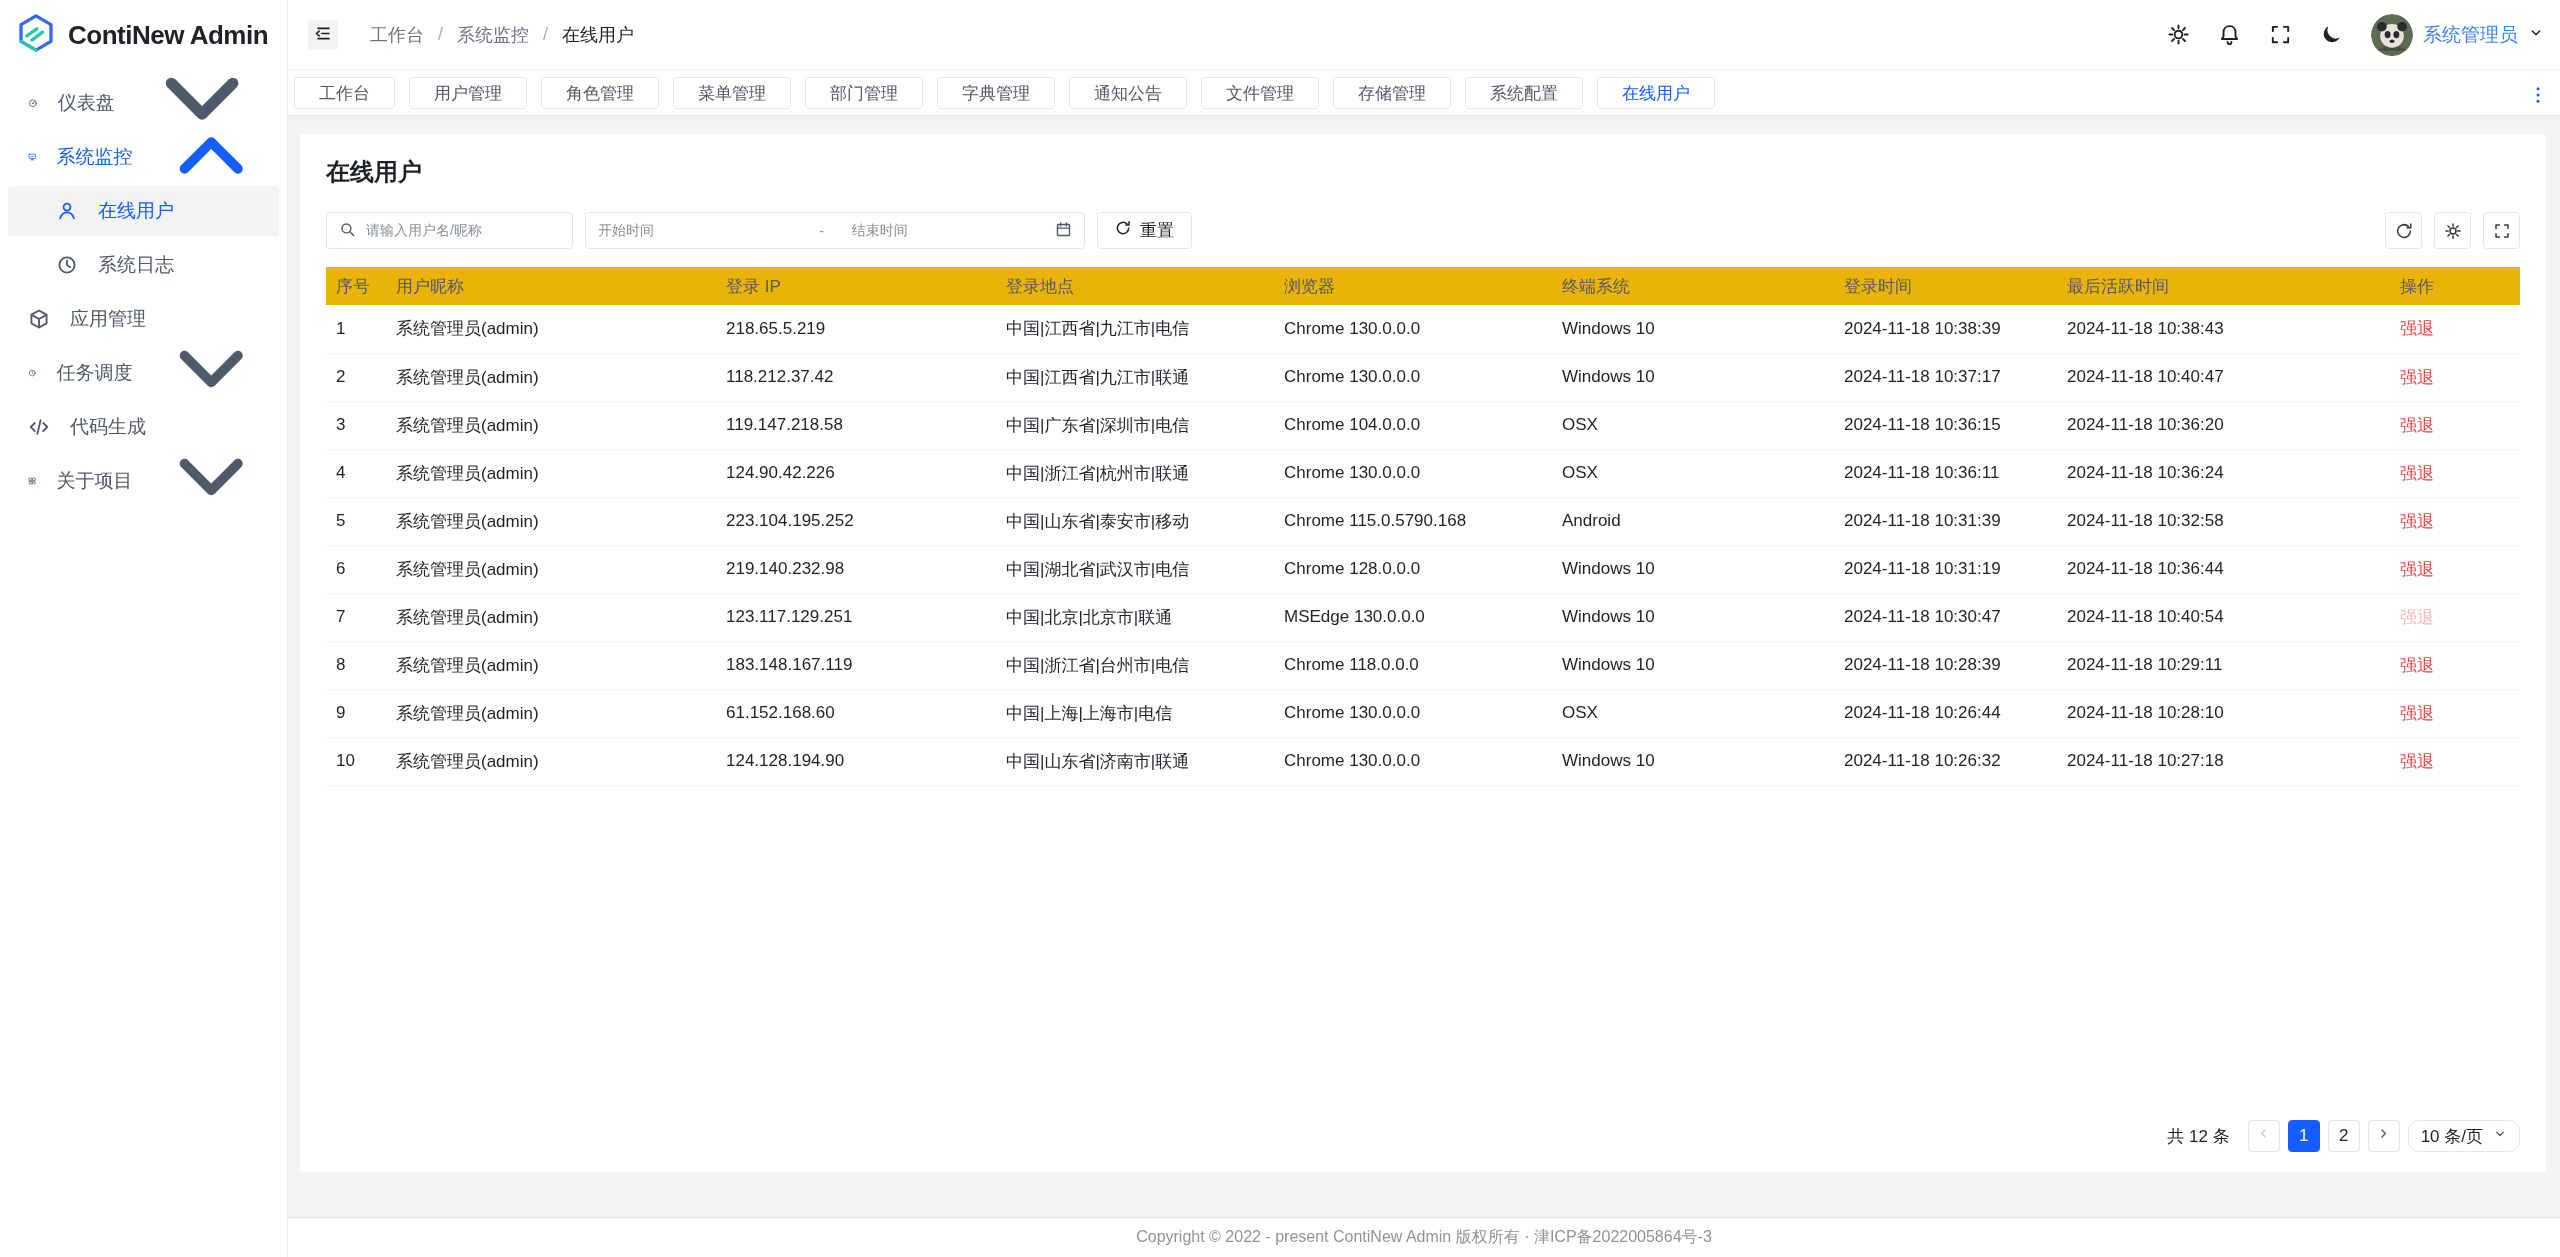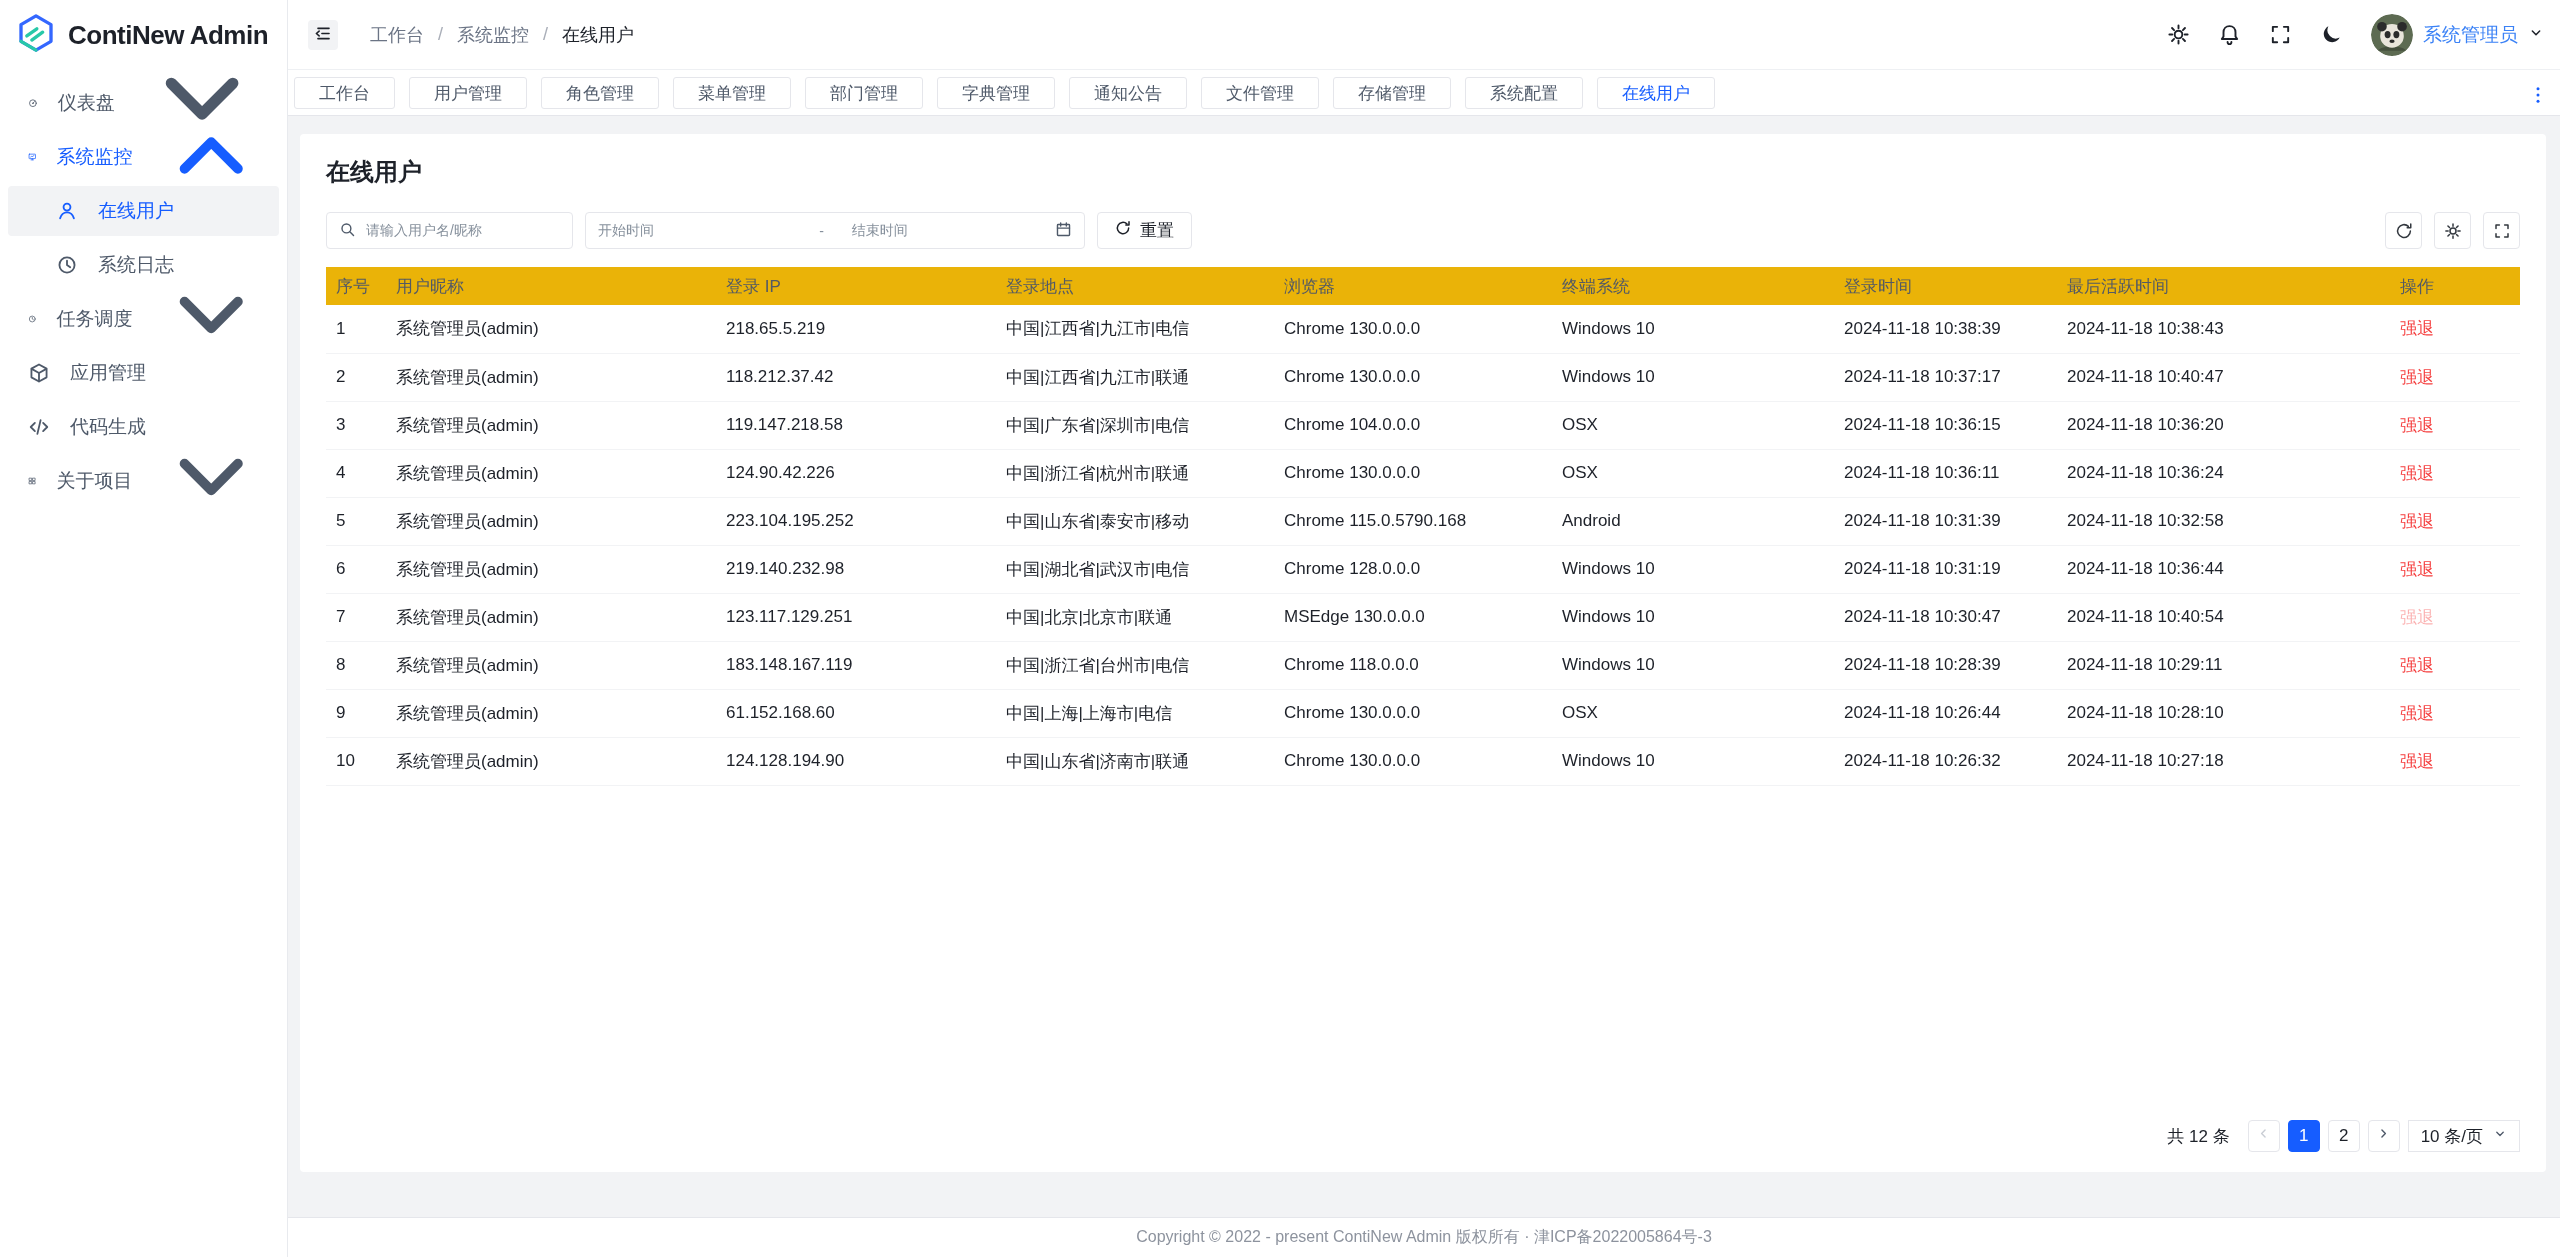--- a/index.html
+++ b/index.html
@@ -82,21 +82,21 @@
   .card-spacer { flex:1; }
   .pagination { display:flex; align-items:center; justify-content:flex-end; gap:8px; font-size:17px; color:#1d2129; }
   .pg-total { margin-right:10px; }
   .pg-btn { min-width:32px; height:32px; border:1px solid #e5e6eb; border-radius:4px; background:#fff;
             display:flex; align-items:center; justify-content:center; cursor:pointer; color:#4e5969; font-size:17px; }
   .pg-btn svg { width:15px; height:15px; }
   .pg-btn.disabled { color:#c9cdd4; cursor:default; }
   .pg-page { min-width:32px; height:32px; border:1px solid #e5e6eb; border-radius:4px; background:#fff;
              display:flex; align-items:center; justify-content:center; cursor:pointer; font-size:17px; color:#1d2129; }
   .pg-page.active { background:var(--primary); border-color:var(--primary); color:#fff; }
-  .pg-size { height:32px; min-width:106px; border:1px solid #e5e6eb; border-radius:0; background:#fff;
+  .pg-size { height:32px; min-width:106px; border:1px solid #e5e6eb; border-radius:12px; background:#fff;
              display:flex; align-items:center; justify-content:space-between; padding:0 12px; gap:10px; cursor:pointer; }
   .pg-size svg { width:14px; height:14px; color:#4e5969; }
 
   .footer { height:40px; background:#fff; border-top:1px solid #e5e6eb; display:flex; align-items:center;
             justify-content:center; font-size:16px; color:#8d939e; }
 </style>
 </head>
 <body style="--primary: #165DFF; --danger: #F53F3F;">
 
 <div class="app">
@@ -154,37 +154,37 @@
             <svg viewBox="0 0 48 48" fill="none" stroke="currentColor" stroke-width="4" stroke-linecap="round" stroke-linejoin="round" style="width:100%;height:100%">
               <circle cx="24" cy="24" r="16.5"></circle>
               <path d="M24 14.5V24l7 5"></path>
             </svg>
           </span>
           <span class="mi-label">系统日志</span>
         </div>
         <div class="menu-item">
           <span class="mi-icon">
             <svg viewBox="0 0 48 48" fill="none" stroke="currentColor" stroke-width="4" stroke-linecap="round" stroke-linejoin="round" style="width:100%;height:100%">
+              <path d="M24 5.5 40.5 14.5v19L24 42.5 7.5 33.5v-19z"></path>
+              <path d="M8 15l16 9 16-9M24 24v18"></path>
+            </svg>
+          </span>
+          <span class="mi-label">应用管理</span>
+        </div>
+        <div class="menu-item">
+          <span class="mi-icon">
+            <svg viewBox="0 0 48 48" fill="none" stroke="currentColor" stroke-width="4" stroke-linecap="round" stroke-linejoin="round" style="width:100%;height:100%">
               <circle cx="24" cy="24" r="16.5"></circle>
               <path d="M24 14.5V24l7 5"></path>
             </svg>
           </span>
           <span class="mi-label">任务调度</span>
           <span class="chev"><svg viewBox="0 0 48 48" fill="none" stroke="currentColor" stroke-width="4" stroke-linecap="round" stroke-linejoin="round" style="width:100%;height:100%">
               <path d="M13 18l11 11 11-11"></path>
             </svg></span>
-        </div>
-        <div class="menu-item">
-          <span class="mi-icon">
-            <svg viewBox="0 0 48 48" fill="none" stroke="currentColor" stroke-width="4" stroke-linecap="round" stroke-linejoin="round" style="width:100%;height:100%">
-              <path d="M24 5.5 40.5 14.5v19L24 42.5 7.5 33.5v-19z"></path>
-              <path d="M8 15l16 9 16-9M24 24v18"></path>
-            </svg>
-          </span>
-          <span class="mi-label">应用管理</span>
         </div>
         <div class="menu-item">
           <span class="mi-icon">
             <svg viewBox="0 0 48 48" fill="none" stroke="currentColor" stroke-width="4" stroke-linecap="round" stroke-linejoin="round" style="width:100%;height:100%">
               <path d="M15 15 6 24l9 9M33 15l9 9-9 9M27.5 9l-7 30"></path>
             </svg>
           </span>
           <span class="mi-label">代码生成</span>
         </div>
         <div class="menu-item">

